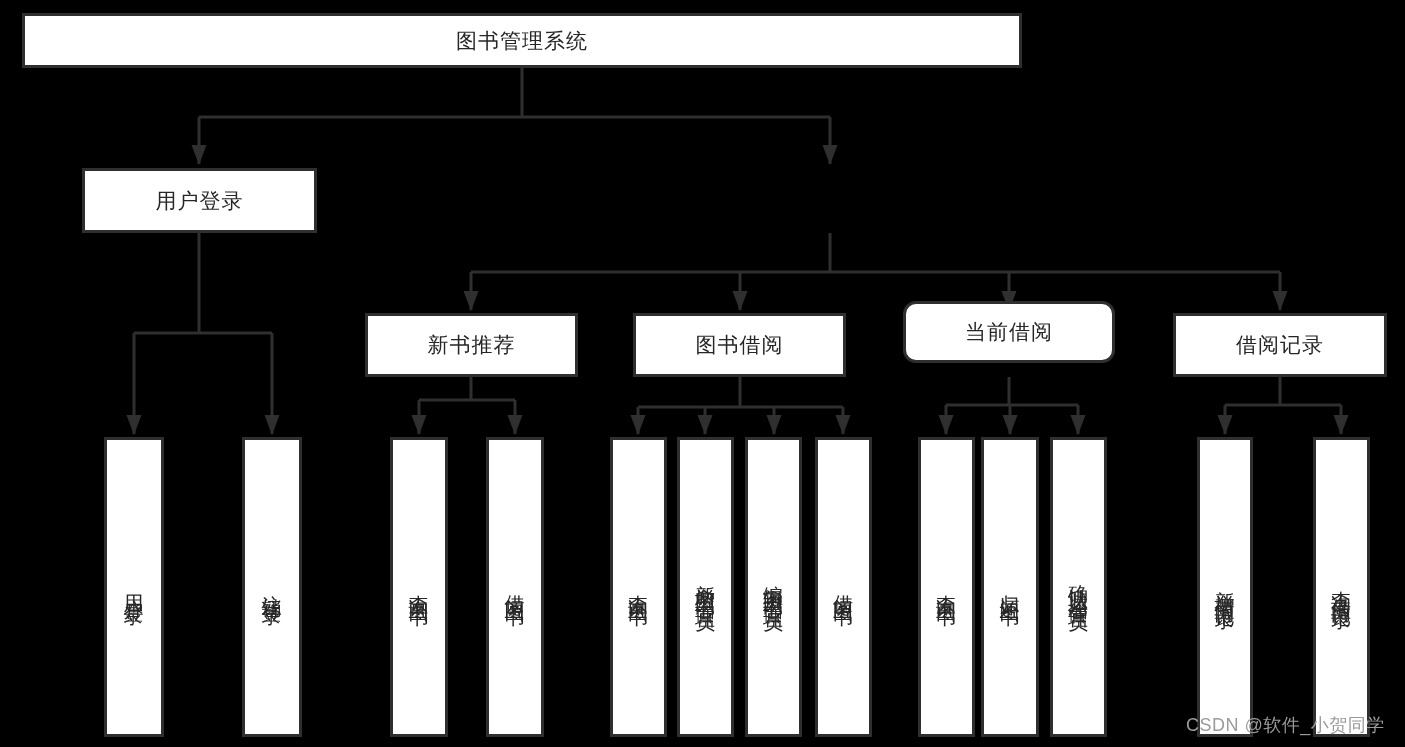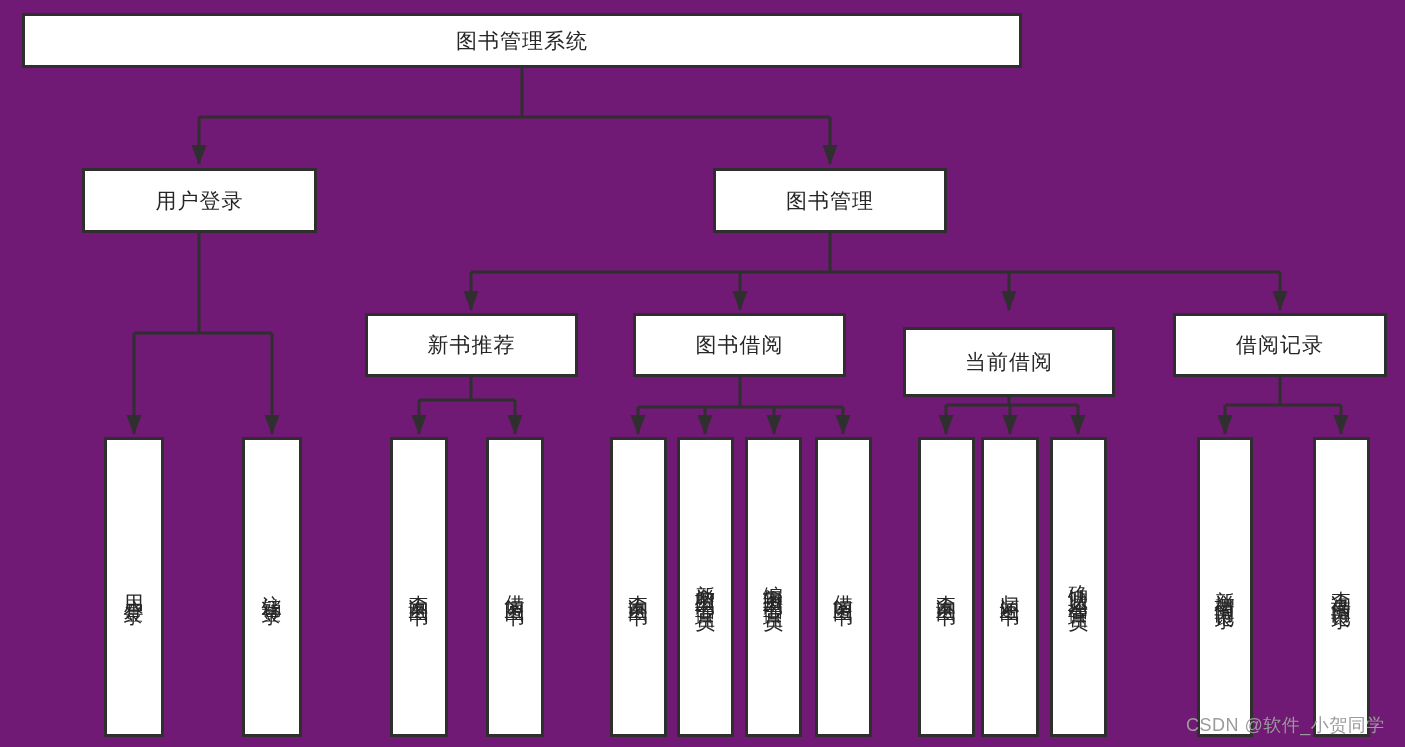--- a/index.html
+++ b/index.html
@@ -1,17 +1,17 @@
 <!DOCTYPE html>
 <html><head>
 <meta charset="utf-8">
 <style>
   html,body{margin:0;padding:0;background:#ffffff;}
   #stage{
-    position:relative;width:1405px;height:747px;background:#701a75;overflow:hidden;
+    position:relative;width:1405px;height:747px;background:#000000;overflow:hidden;
     font-family:"Liberation Sans", sans-serif;
   }
   #wires{position:absolute;left:0;top:0;width:1405px;height:747px;}
   .box{
     position:absolute;box-sizing:border-box;background:#ffffff;
     border:3px solid #2f2f2f;display:flex;align-items:center;justify-content:center;
     color:#262626;font-size:21px;letter-spacing:1px;z-index:2;
   }
   .leaf{font-size:20px;}
   .leaf .vtext{
@@ -73,31 +73,28 @@
     </g>
   </svg>
 
   <div class="box" style="left:22px;top:13px;width:1000px;height:55px;">
     <span>图书管理系统</span>
   </div>
 
   <div class="box" style="left:82px;top:168px;width:235px;height:65px;">
     <span>用户登录</span>
   </div>
-  <div class="box" style="left:713px;top:168px;width:234px;height:65px;">
-    <span>图书管理</span>
-  </div>
 
   <div class="box" style="left:365px;top:313px;width:213px;height:64px;">
     <span>新书推荐</span>
   </div>
   <div class="box" style="left:633px;top:313px;width:213px;height:64px;font-family:Liberation Serif, serif;">
     <span>图书借阅</span>
   </div>
-  <div class="box" style="left:903px;top:327px;width:212px;height:70px;">
+  <div class="box" style="left:903px;top:301px;width:212px;height:62px;border-radius:13px;">
     <span>当前借阅</span>
   </div>
   <div class="box" style="left:1173px;top:313px;width:214px;height:64px;">
     <span>借阅记录</span>
   </div>
 
   <div class="box leaf" style="left:104px;top:437px;width:60px;height:300px;">
     <span class="vtext">用户登录</span>
   </div>
   <div class="box leaf" style="left:242px;top:437px;width:60px;height:300px;">

